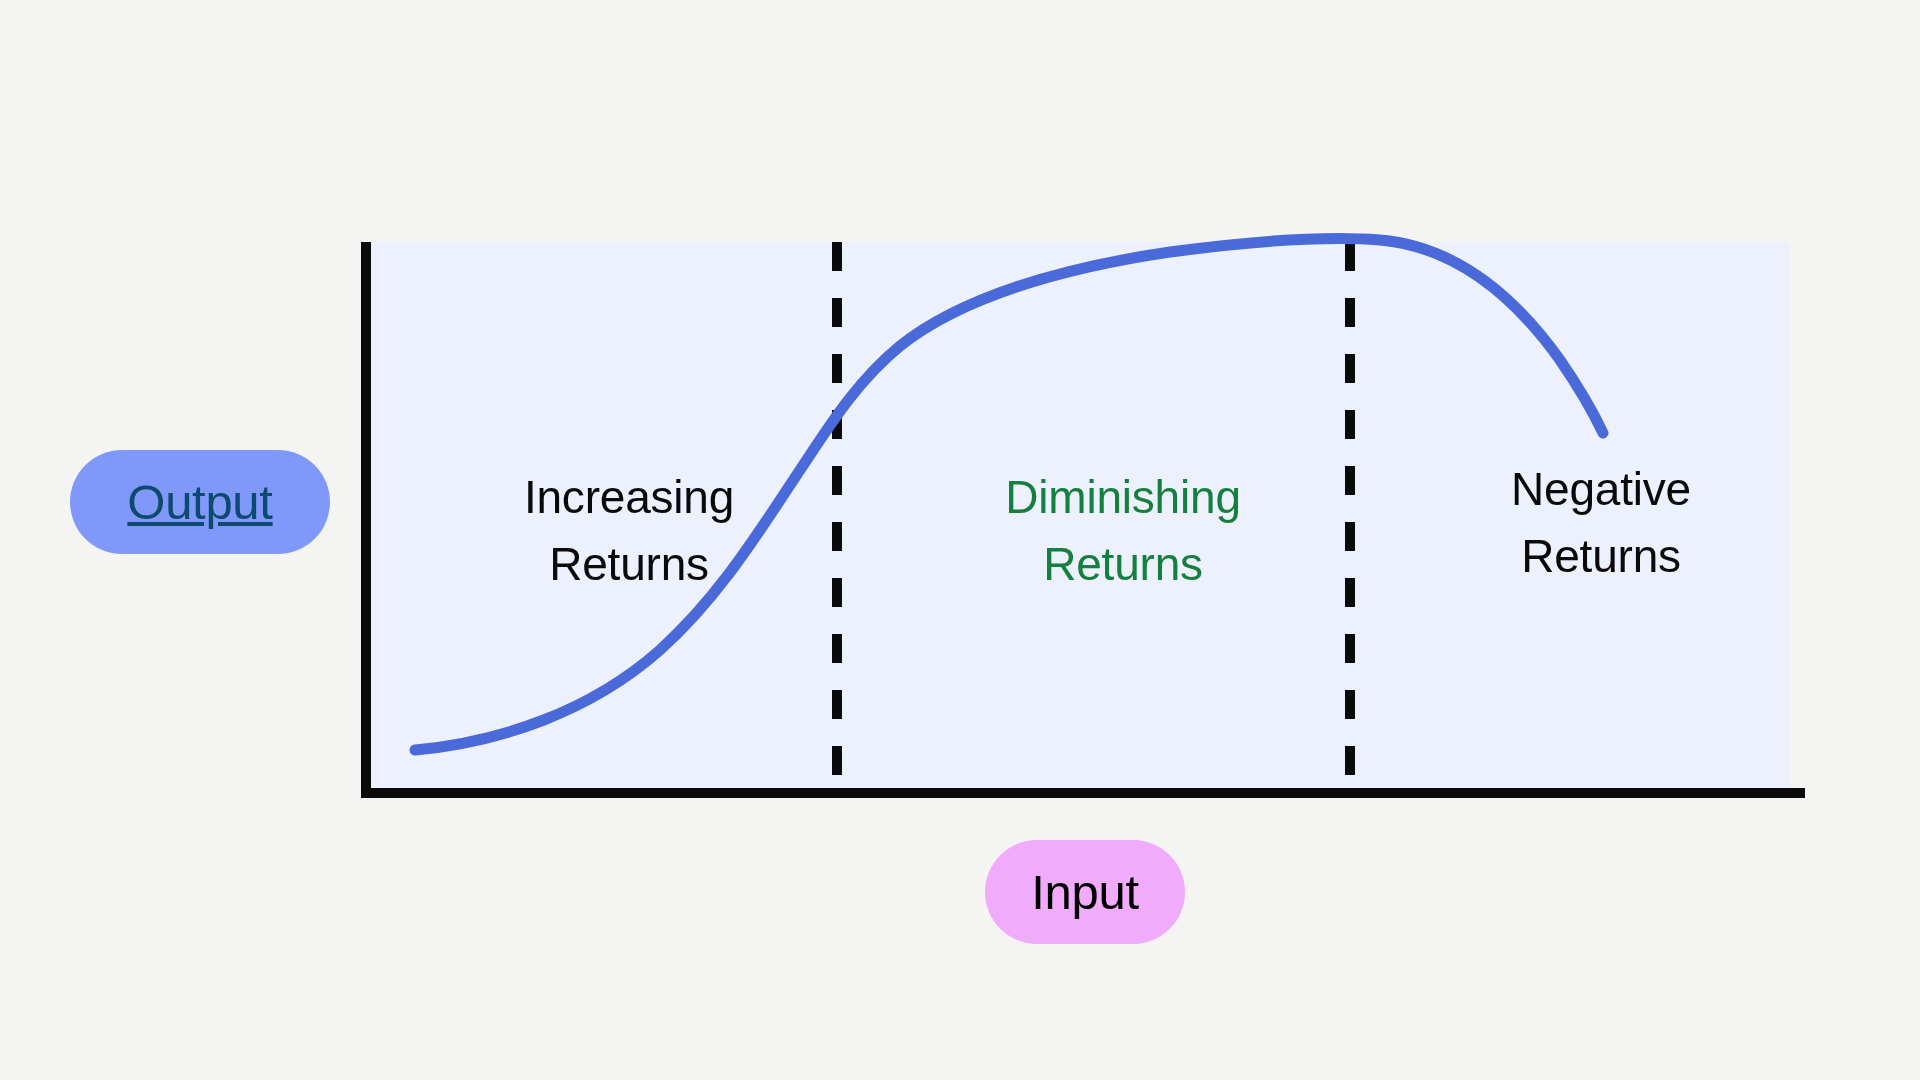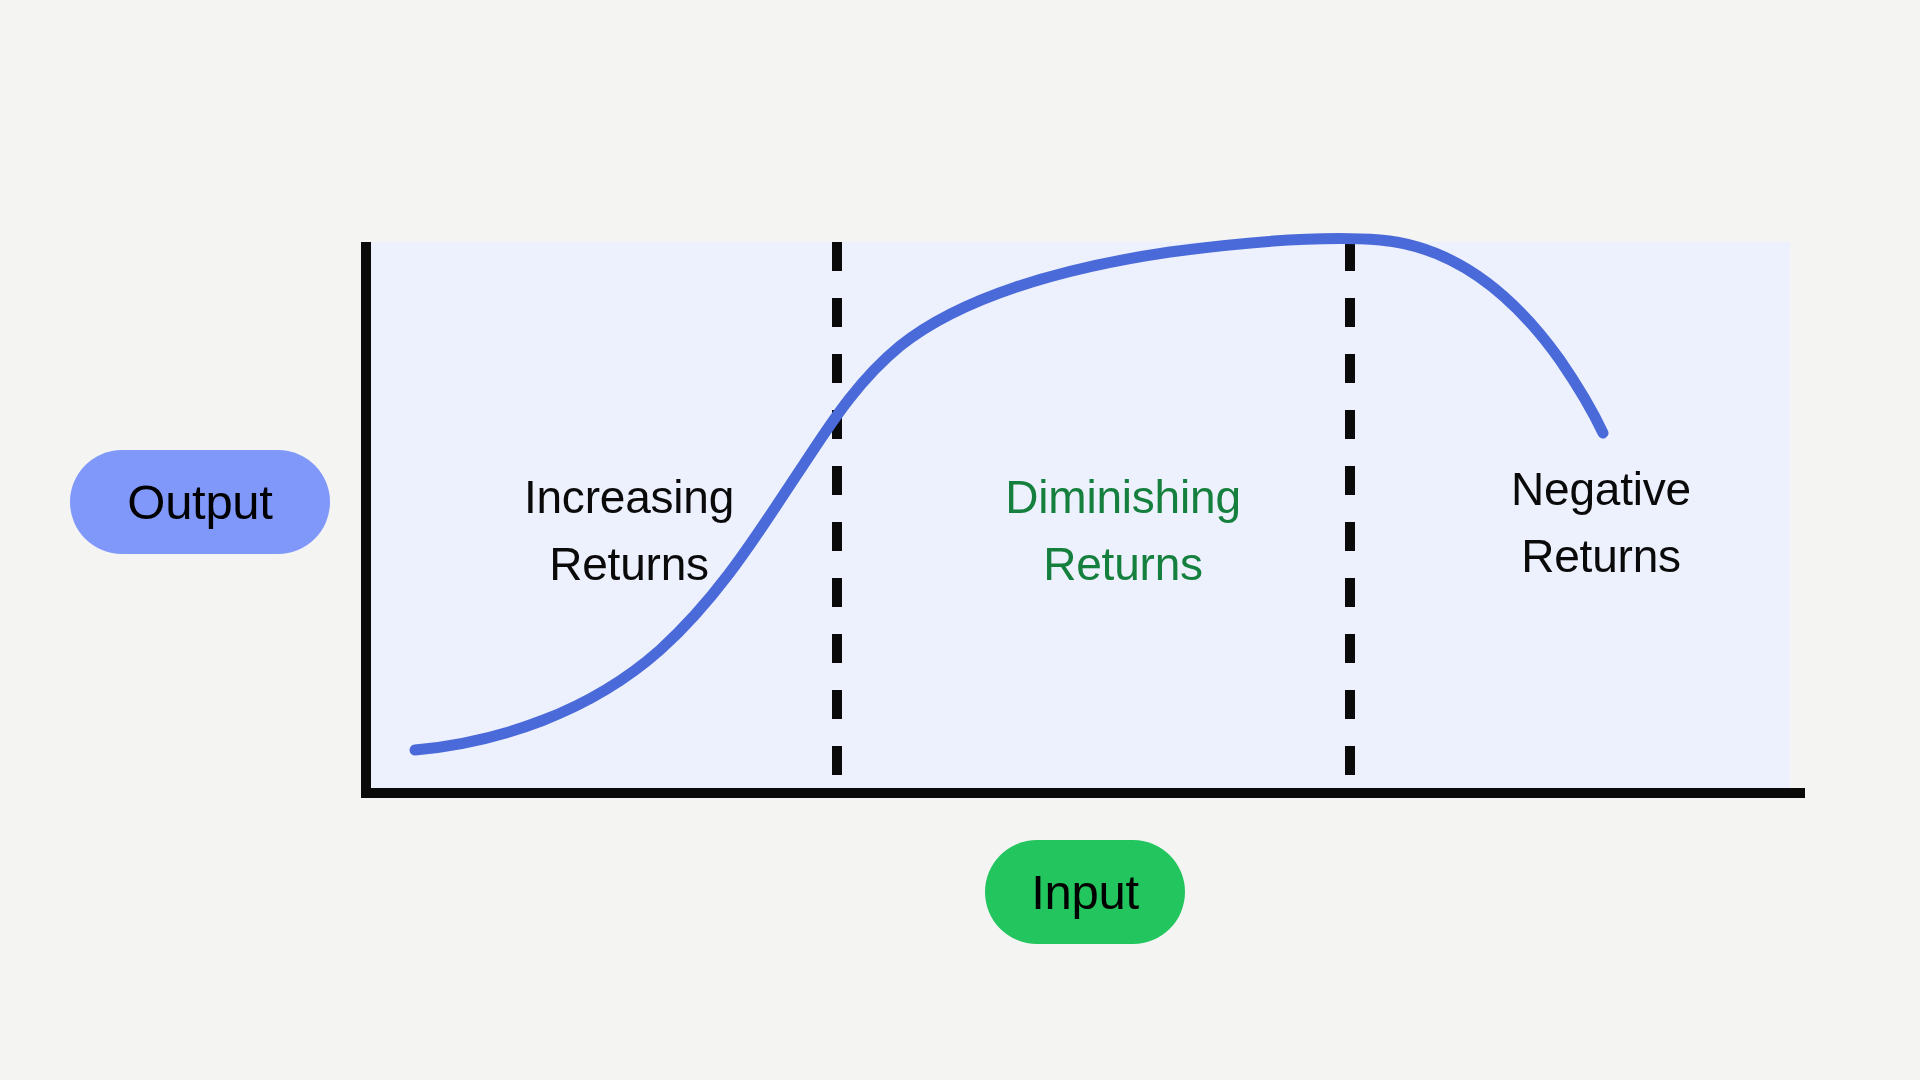--- a/index.html
+++ b/index.html
@@ -146,17 +146,17 @@
 
   <div class="zone-label" id="zone-label-0" style="color: rgb(10, 10, 10);">Increasing
 Returns</div>
 
   <div class="zone-label" id="zone-label-1" style="color: #15803d;">Diminishing
 Returns</div>
 
   <div class="zone-label" id="zone-label-2" style="color: rgb(10, 10, 10);">Negative
 Returns</div>
 
-  <div class="axis-pill" id="axis-pill-output" style="background: rgb(128, 152, 250); color: #000000;">Output</div>
+  <div class="axis-pill" id="axis-pill-output" style="background: rgb(128, 152, 250); color: #0c4a6e; text-decoration: underline;">Output</div>
 
-  <div class="axis-pill" id="axis-pill-input" style="background: #22c55e; color: rgb(0, 0, 0);">Input</div>
+  <div class="axis-pill" id="axis-pill-input" style="background: #f0abfc; color: rgb(0, 0, 0);">Input</div>
 
 </div>
 
 </body></html>

